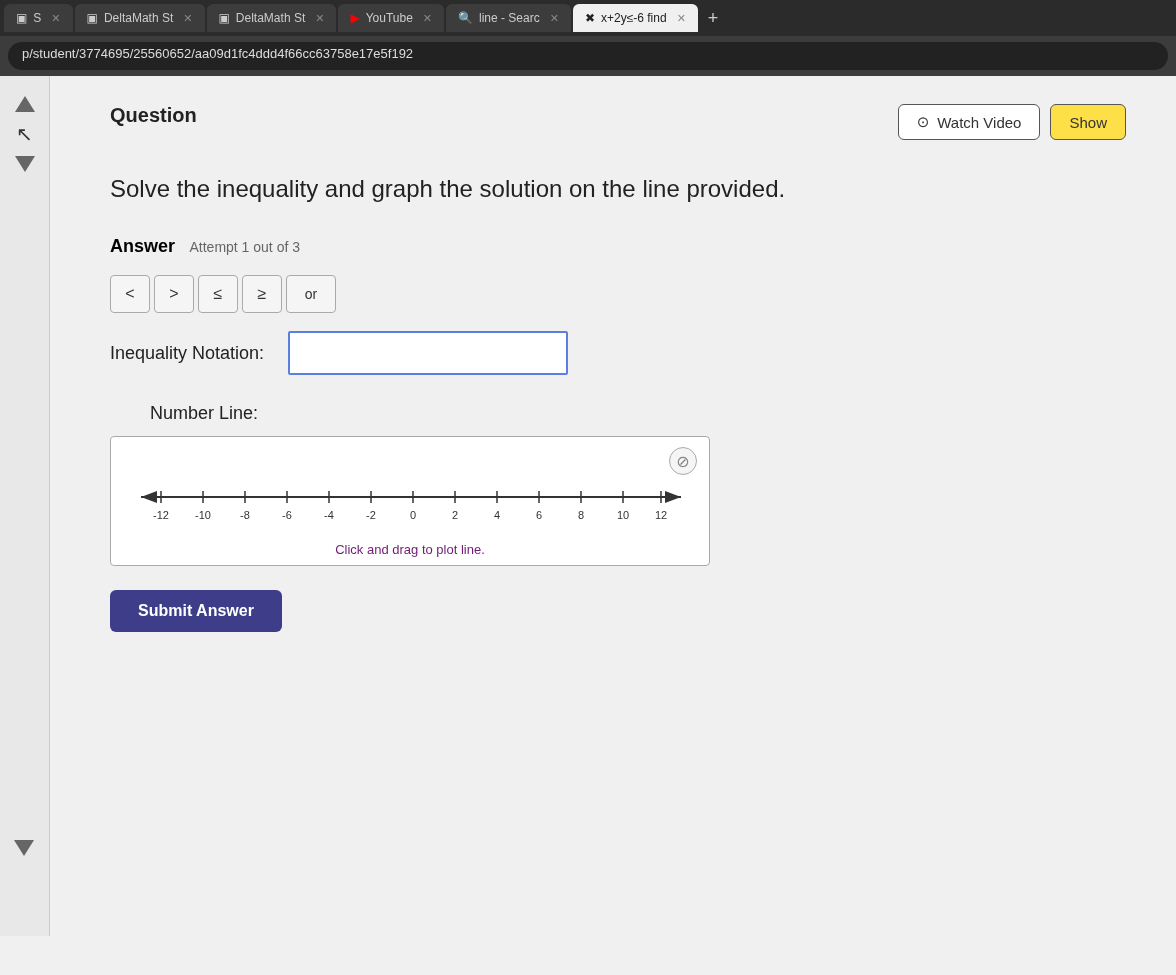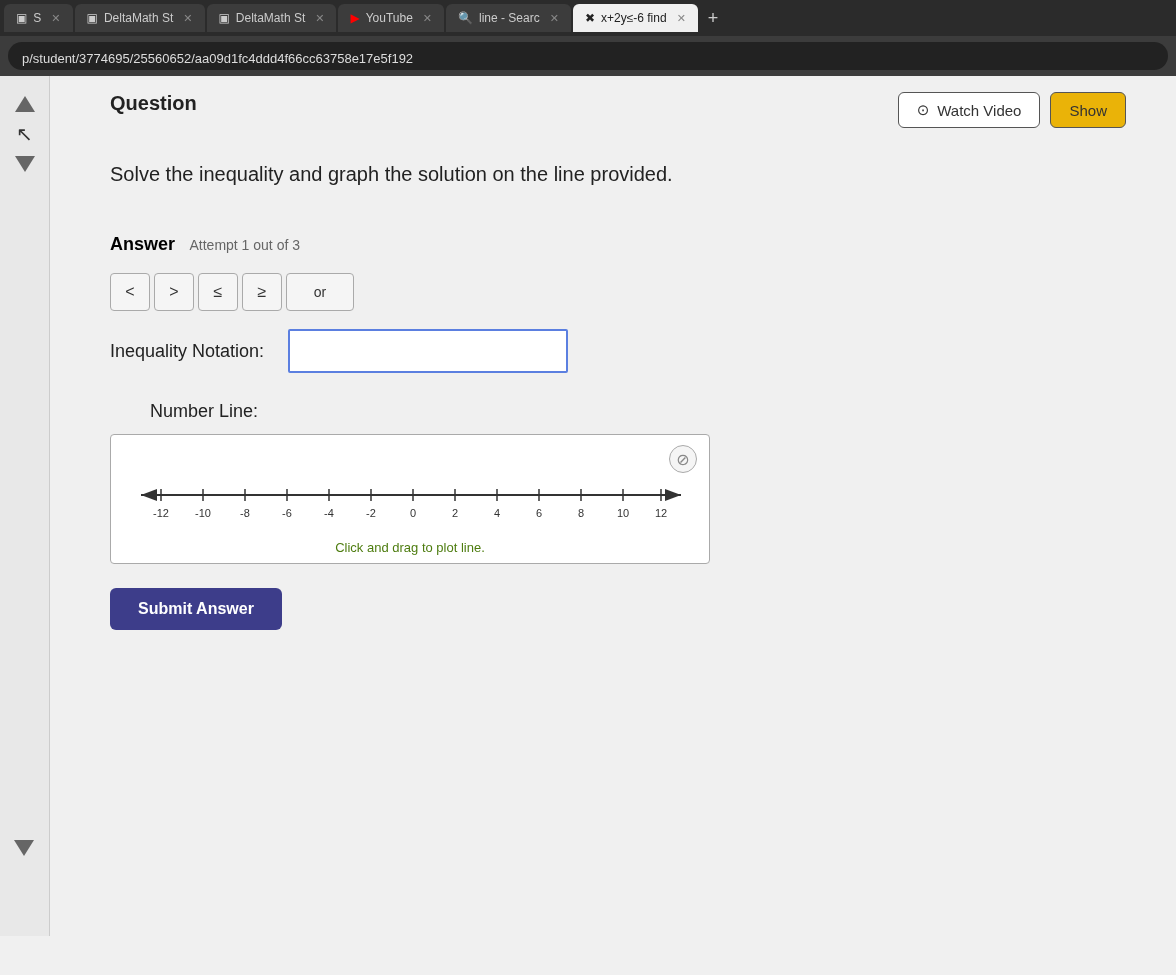--- a/index.html
+++ b/index.html
@@ -62,41 +62,41 @@
     }
     .address-bar {
       flex: 1;
       background: #222;
       border-radius: 20px;
       color: #ddd;
       font-size: 13px;
       padding: 4px 14px;
       height: 28px;
       display: flex;
-      align-items: flex-end;
+      align-items: flex-start;
     }
 
     .main-layout {
       position: relative;
       display: flex;
     }
     .sidebar-panel {
       width: 50px;
       min-height: 860px;
       background: #e8e8e8;
       border-right: 1px solid #ccc;
       display: flex;
       flex-direction: column;
       align-items: center;
       padding-top: 20px;
       gap: 10px;
     }
     .content-area {
       flex: 1;
-      padding: 16px 50px 40px 60px;
+      padding: 28px 50px 40px 60px;
     }
 
     .question-header {
       display: flex;
       align-items: flex-start;
       justify-content: space-between;
       margin-bottom: 30px;
     }
     .question-title {
       font-size: 20px;
@@ -116,30 +116,30 @@
       cursor: pointer;
       display: flex;
       align-items: center;
       gap: 8px;
       color: #333;
     }
     .show-btn {
       border: 1.5px solid #555;
       border-radius: 6px;
       padding: 8px 18px;
-      background: #eab308;
+      background: #fde047;
       font-size: 15px;
       cursor: pointer;
       color: #333;
     }
 
     .problem-text {
-      font-size: 20px;
+      font-size: 24px;
       color: #222;
-      margin-bottom: 44px;
+      margin-bottom: 28px;
       line-height: 1.6;
     }
     .math-expression {
       font-size: 28px;
       text-align: center;
       margin: 20px 0 36px 0;
       font-style: italic;
       color: #111;
     }
 
@@ -168,21 +168,21 @@
       border-radius: 4px;
       background: #f5f5f5;
       font-size: 16px;
       cursor: pointer;
       display: flex;
       align-items: center;
       justify-content: center;
       color: #333;
     }
     .ineq-btn.or-btn {
-      width: 68px;
+      width: 50px;
       font-size: 14px;
     }
 
     .notation-row {
       display: flex;
       align-items: center;
       gap: 24px;
       margin-bottom: 28px;
     }
     .notation-label {
@@ -230,21 +230,21 @@
       font-size: 16px;
       color: #888;
     }
 
     .number-line-hint {
       position: absolute;
       bottom: 8px;
       left: 50%;
       transform: translateX(-50%);
       font-size: 13px;
-      color: #4d7c0f;
+      color: #701a75;
       white-space: nowrap;
     }
 
     .submit-btn {
       background: #3d3d8a;
       color: #fff;
       border: none;
       border-radius: 6px;
       padding: 12px 28px;
       font-size: 16px;

